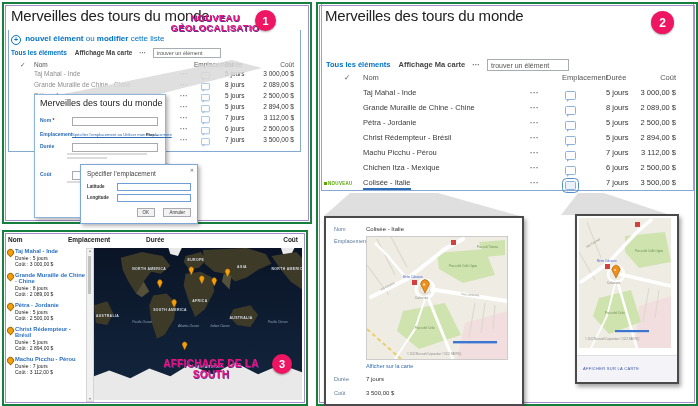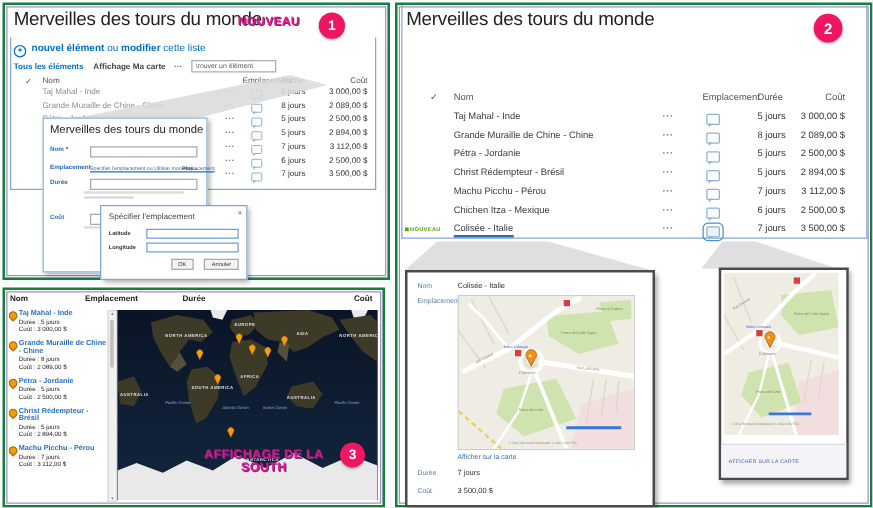--- a/index.html
+++ b/index.html
@@ -140,20 +140,21 @@
   .sm-copy{fill:#8b8b8b;font-size:2.6px;font-family:"Liberation Sans",sans-serif;}
 </style>
 </head>
 <body>
 
 <div class="panel" id="panel1">
   <div id="p1" style="position:absolute;inset:0;">
     <div class="sp-title">Merveilles des tours du monde</div>
     <div class="wa" id="wa1">
       <div>NOUVEAU</div>
+      <div>GÉOLOCALISATIO</div>
     </div>
     <div class="numb" id="nb1">1</div>
 
     <div class="new-item">
       <span class="plus">+</span>
       <b>nouvel élément</b>
       <span>ou</span>
       <b>modifier</b>
       <span>cette liste</span>
     </div>
@@ -267,20 +268,26 @@
       </div>
     </div>
   </div>
 </div>
 
 <div class="panel" id="panel2">
   <div id="p2" style="position:absolute;inset:0;">
     <div class="sp-title">Merveilles des tours du monde</div>
     <div class="numb" id="nb2">2</div>
 
+    <div class="toolbar">
+      <span class="view-all">Tous les éléments</span>
+      <span class="view-map">Affichage Ma carte</span>
+      <span class="tmore">···</span>
+      <input class="find" placeholder="trouver un élément" style="">
+    </div>
     <div class="listbox"></div>
     <div class="hdr">
       <span class="chk">✓</span>
       <span class="cname">Nom</span>
       <span class="cloc">Emplacement</span>
       <span class="cdur">Durée</span>
       <span class="ccost">Coût</span>
     </div>
     <div id="p2-rows" style="position:absolute;left:0;top:84px;right:0;">
         <div class="lrow" style="top: 0px; position: absolute; left: 0px; right: 0px;">

